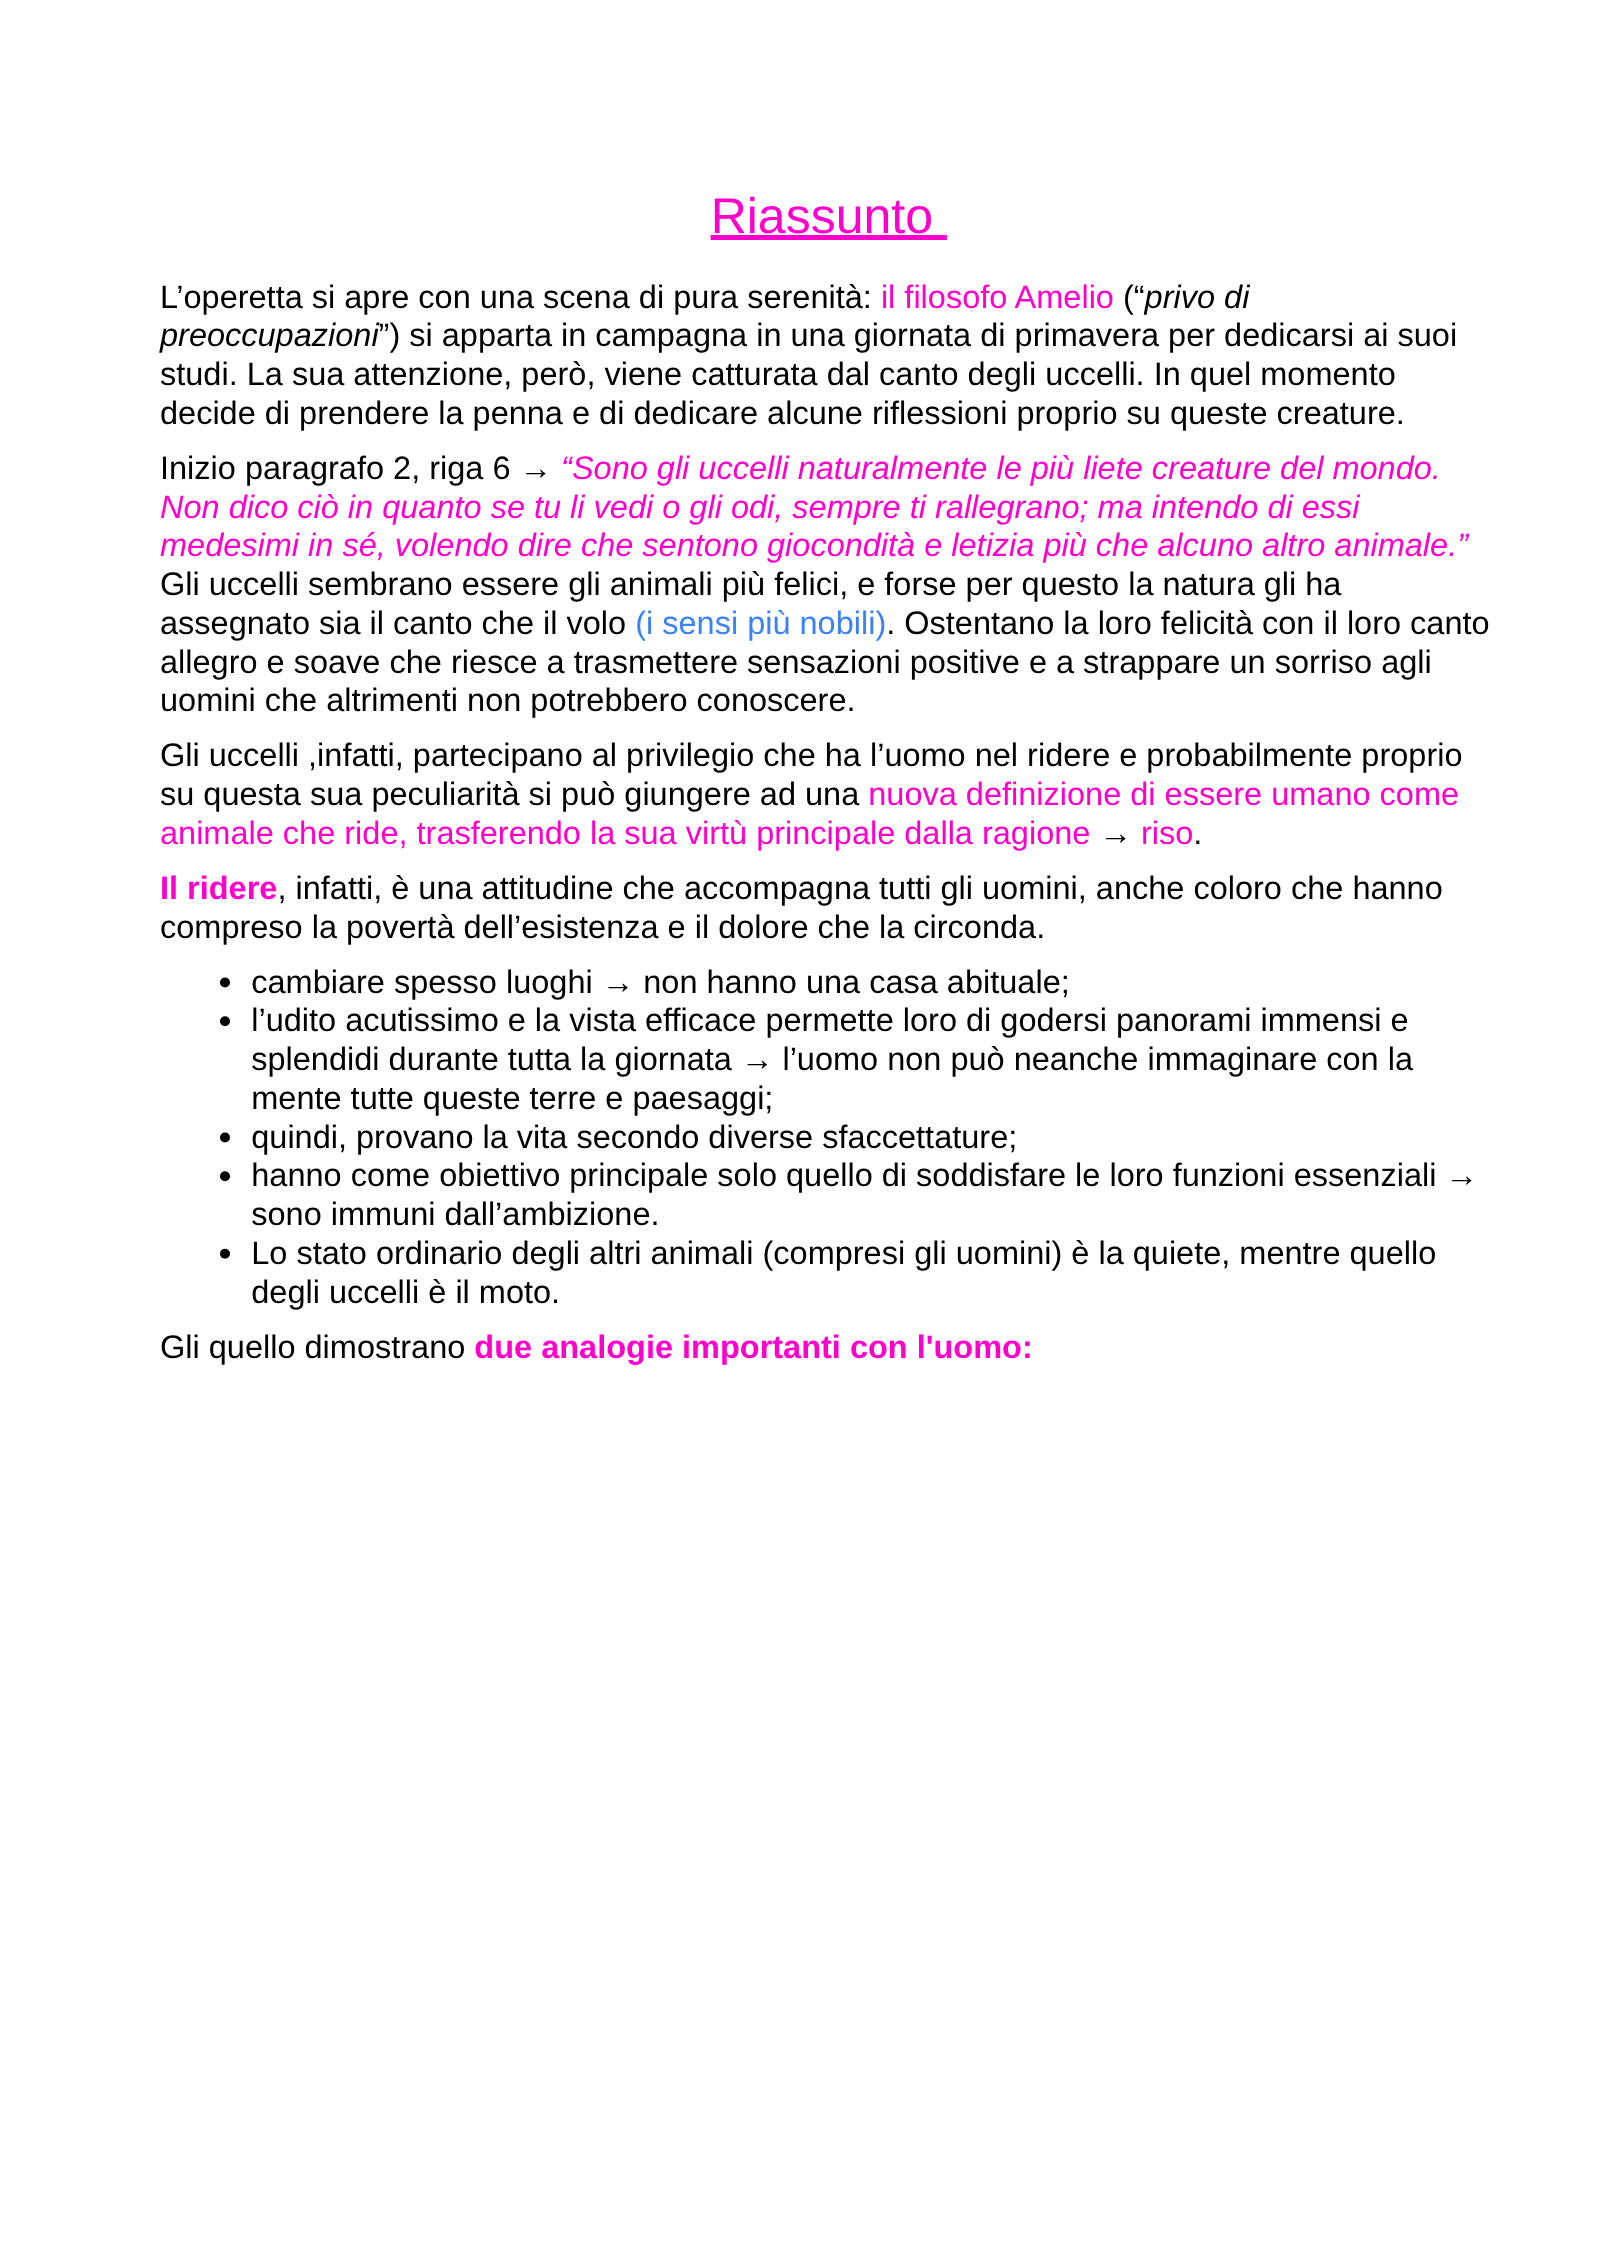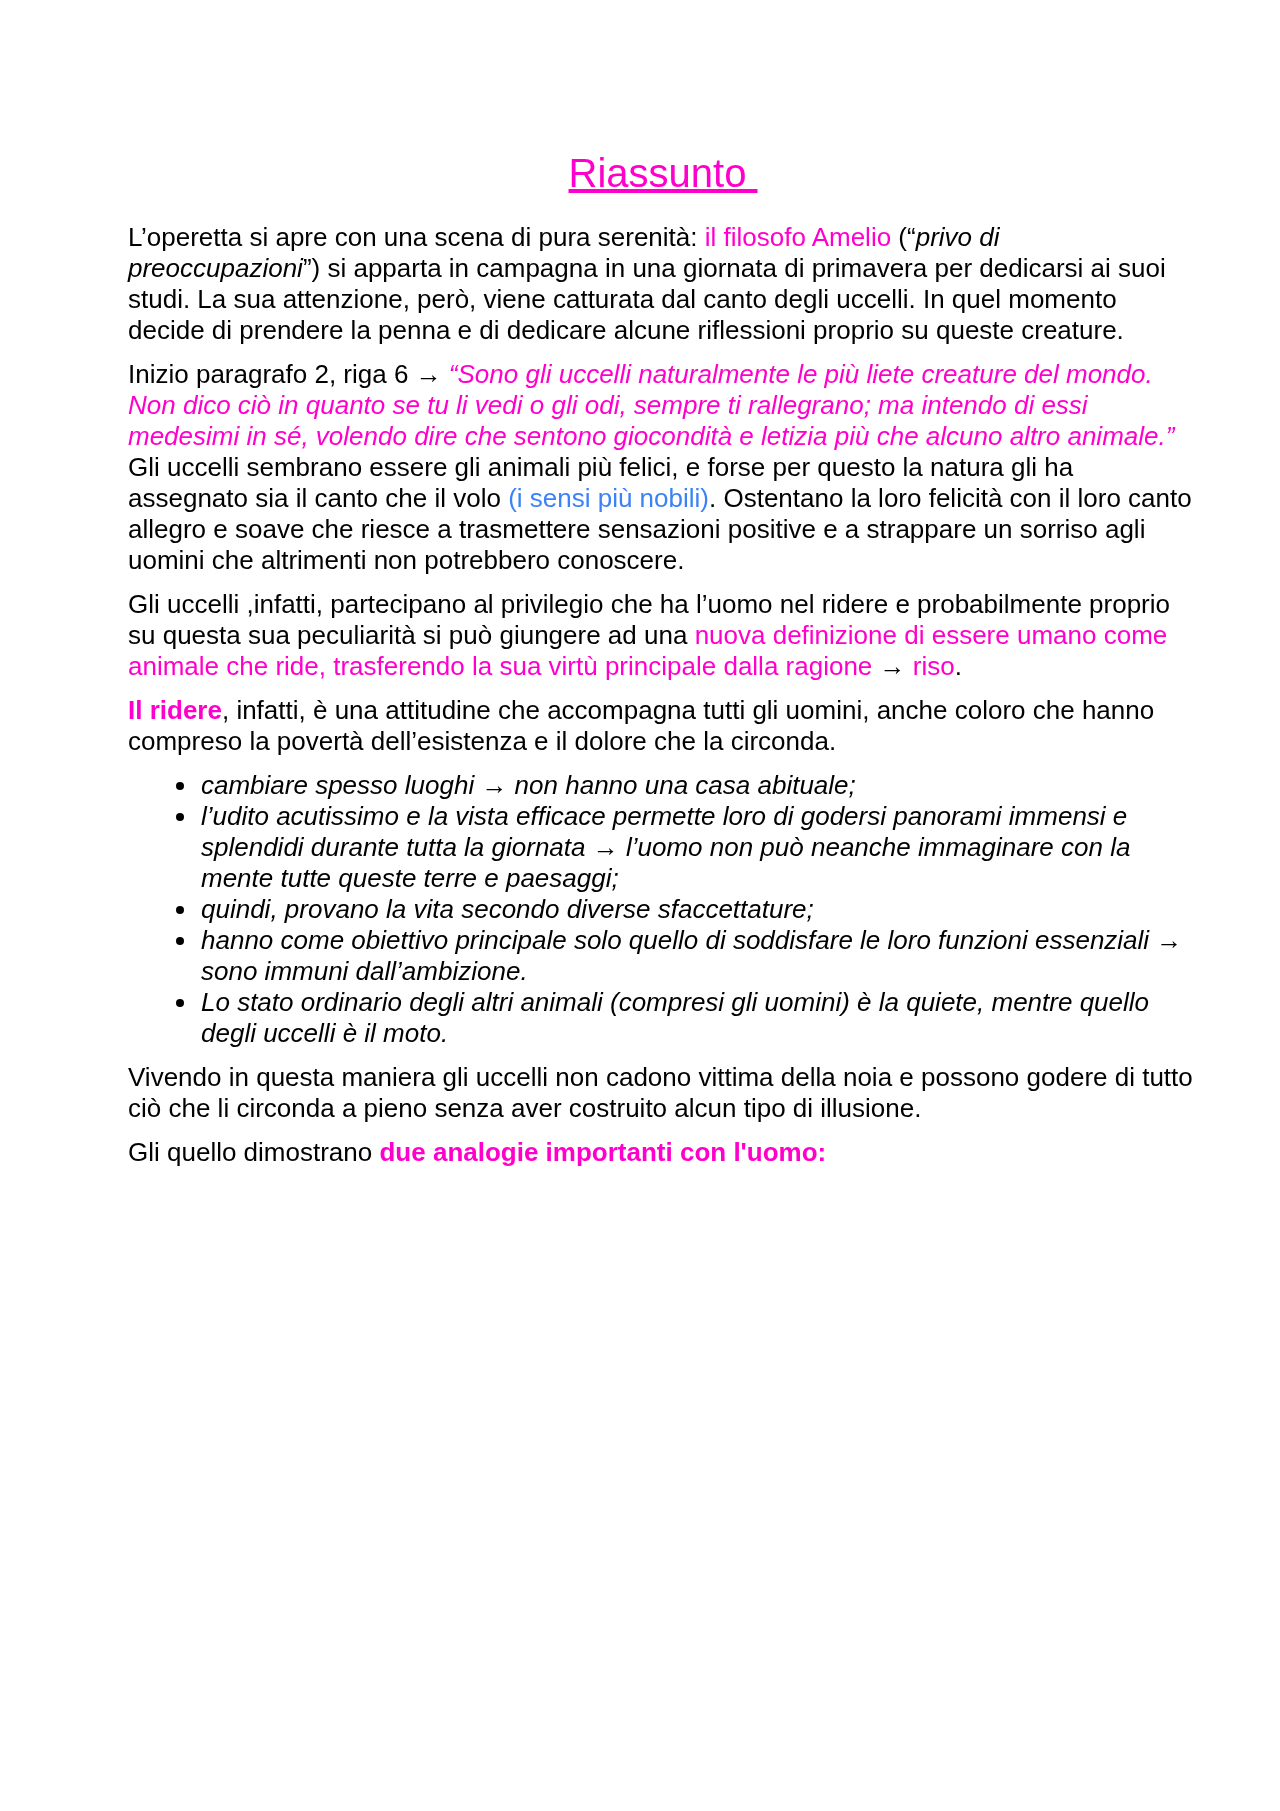--- a/index.html
+++ b/index.html
@@ -36,21 +36,20 @@
   .content p.no-gap {
     margin-bottom: 0;
   }
   .content ul {
     margin: 0 0 13px 0;
     padding-left: 71px;
   }
   .content li {
     margin: 0;
     padding-left: 2px;
-    font-style: italic;
   }
   .run-m  { color: var(--accent, #ff00cc); }
   .run-mi { color: var(--accent, #ff00cc); font-style: italic; text-align: right; }
   .run-bm { color: var(--accent, #ff00cc); font-weight: bold; }
   .run-i  { font-style: italic; }
   .run-g  { color: #3b82f6; }
   .run-ar { font-weight: bold; }
 </style>
 </head>
 <body>
@@ -63,16 +62,15 @@
       <p><span class="">Gli uccelli sembrano essere gli animali più felici, e forse per questo la natura gli ha assegnato sia il canto che il volo </span><span class="run-g">(i sensi più nobili)</span><span class="">. Ostentano la loro felicità con il loro canto allegro e soave che riesce a trasmettere sensazioni positive e a strappare un sorriso agli uomini che altrimenti non potrebbero conoscere.</span></p>
       <p><span class="">Gli uccelli ,infatti, partecipano al privilegio che ha l’uomo nel ridere e probabilmente proprio su questa sua peculiarità si può giungere ad una </span><span class="run-m">nuova definizione di essere umano come animale che ride, trasferendo la sua virtù principale dalla ragione </span><span class="run-ar">→</span><span class=""> </span><span class="run-m">riso</span><span class="">.</span></p>
       <p><span class="run-bm">Il ridere</span><span class="">, infatti, è una attitudine che accompagna tutti gli uomini, anche coloro che hanno compreso la povertà dell’esistenza e il dolore che la circonda.</span></p>
       <ul>
         <li><span class="">cambiare spesso luoghi </span><span class="run-ar">→</span><span class=""> non hanno una casa abituale;</span></li>
         <li><span class="">l’udito acutissimo e la vista efficace permette loro di godersi panorami immensi e splendidi durante tutta la giornata </span><span class="run-ar">→</span><span class=""> l’uomo non può neanche immaginare con la mente tutte queste terre e paesaggi;</span></li>
         <li><span class="">quindi, provano la vita secondo diverse sfaccettature;</span></li>
         <li><span class="">hanno come obiettivo principale solo quello di soddisfare le loro funzioni essenziali </span><span class="run-ar">→</span><span class=""> sono immuni dall’ambizione.</span></li>
         <li><span class="">Lo stato ordinario degli altri animali (compresi gli uomini) è la quiete, mentre quello degli uccelli è il moto.</span></li>
       </ul>
-      <p><span class="">Vivendo in questa maniera gli uccelli non cadono vittima della noia e possono godere di tutto ciò che li circonda a pieno senza aver costruito alcun tipo di illusione.</span></p>
       <p><span class="">Gli quello dimostrano </span><span class="run-bm">due analogie importanti con l'uomo:</span></p>
     </div>
 </div>
 
 </body></html>

